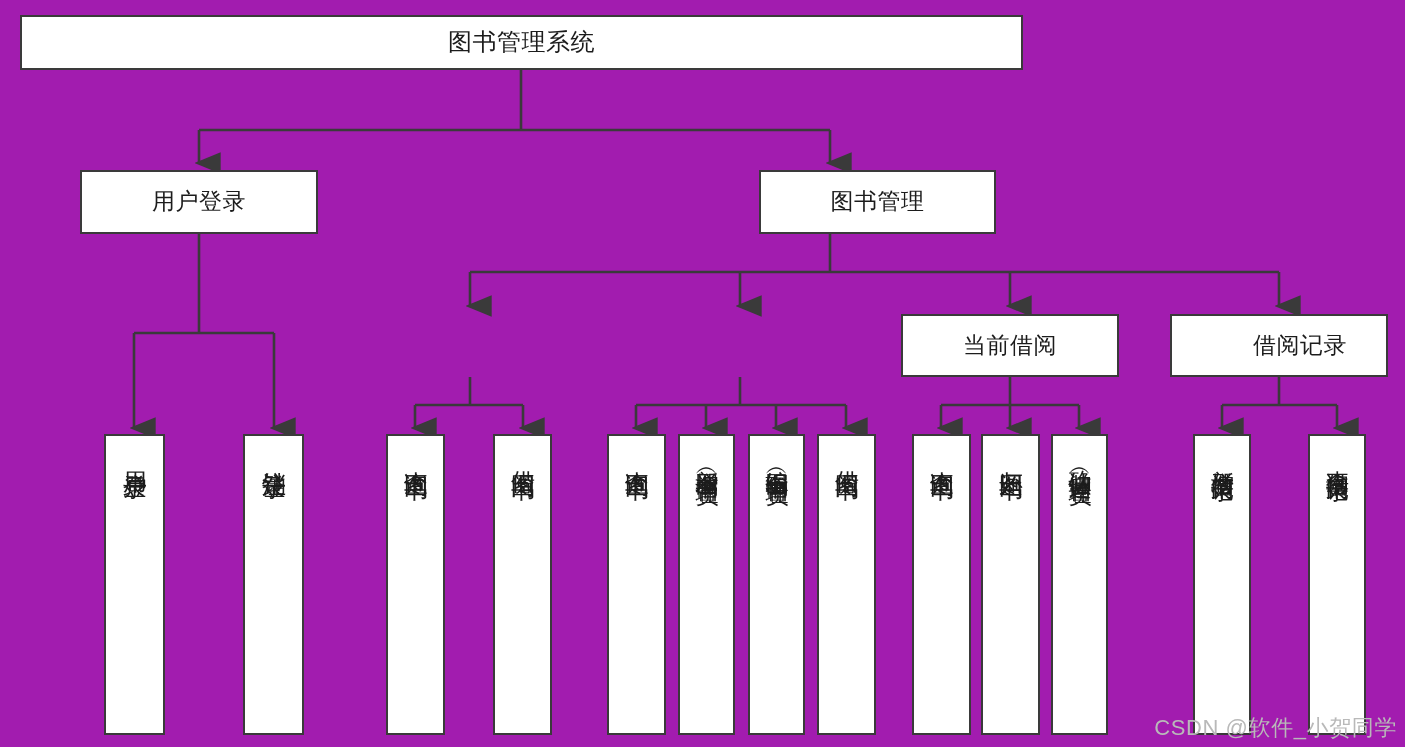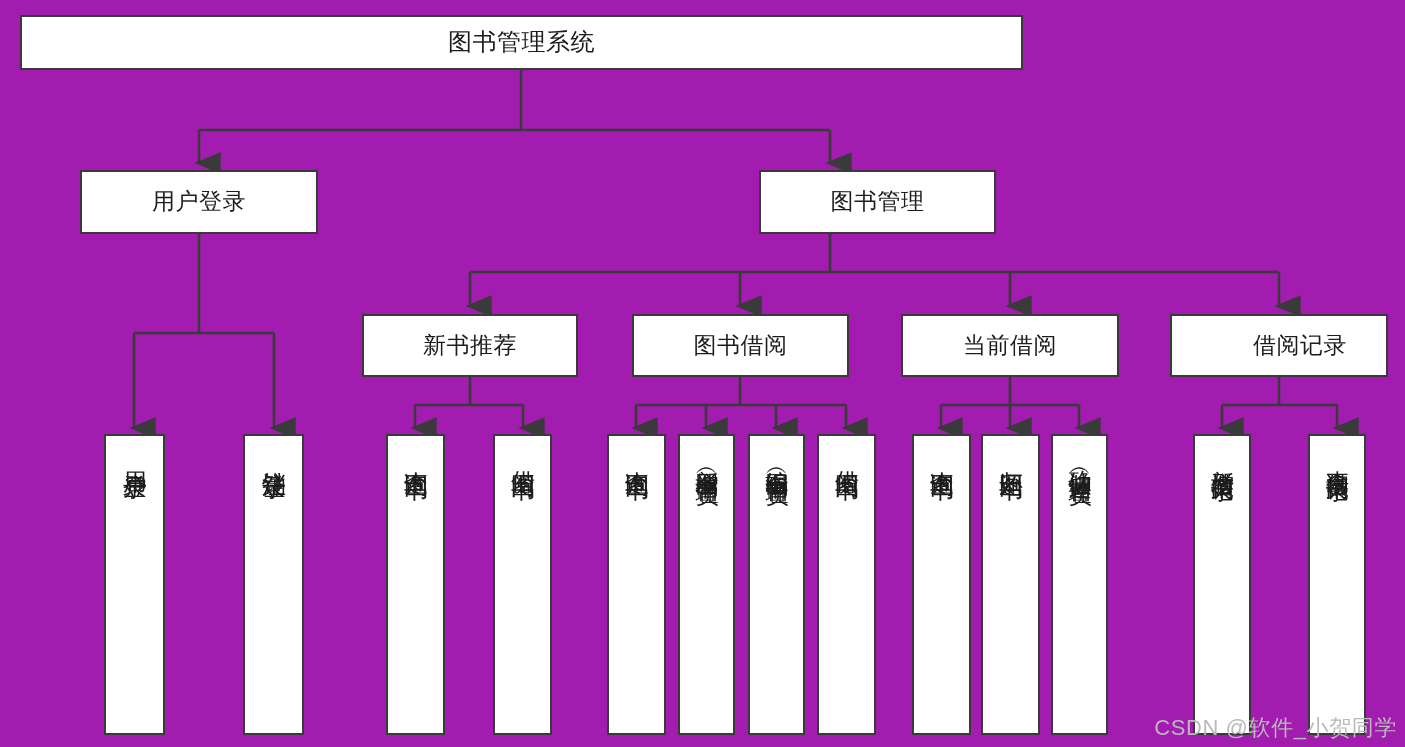--- a/index.html
+++ b/index.html
@@ -139,26 +139,20 @@
     <span class="node-label">图书管理系统</span>
   </div>
 
   <div class="node h" style="left:80px; top:170px; width:238px; height:64px;">
     <span class="node-label">用户登录</span>
   </div>
   <div class="node h" style="left:711px; top:170px; width:237px; height:64px;margin-left:48px;">
     <span class="node-label">图书管理</span>
   </div>
 
-  <div class="node h" style="left:362px; top:314px; width:216px; height:63px;">
-    <span class="node-label">新书推荐</span>
-  </div>
-  <div class="node h" style="left:632px; top:314px; width:217px; height:63px;">
-    <span class="node-label">图书借阅</span>
-  </div>
   <div class="node h" style="left:901px; top:314px; width:218px; height:63px;font-family:Liberation Serif, serif;">
     <span class="node-label">当前借阅</span>
   </div>
   <div class="node h" style="left:1170px; top:314px; width:218px; height:63px;padding-left:42px;">
     <span class="node-label">借阅记录</span>
   </div>
 
   <div class="node v" style="left:104px; top:434px; width:61px; height:301px;">
     <span class="node-label">用户登录</span>
   </div>

